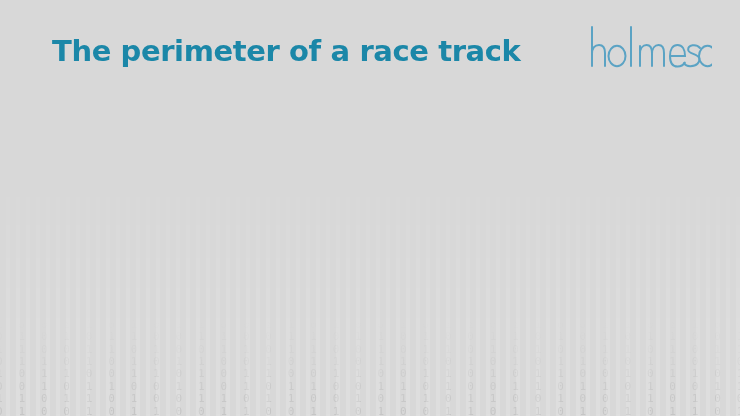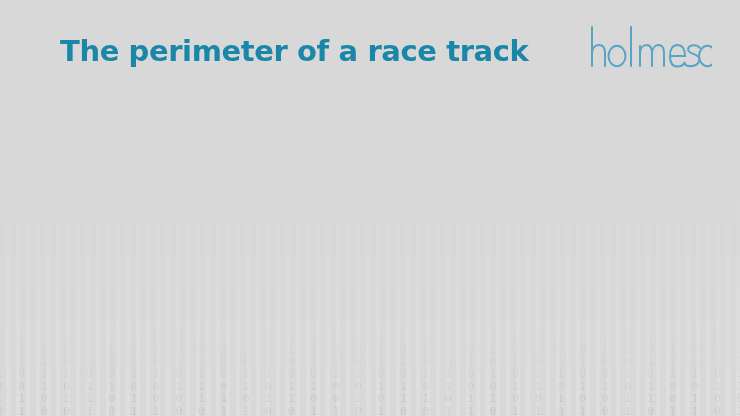--- a/index.html
+++ b/index.html
@@ -75,21 +75,21 @@
     -webkit-mask-image: linear-gradient(to bottom,
         rgba(0,0,0,0) 40%, rgba(0,0,0,0.55) 75%, rgba(0,0,0,0.8) 100%);
     mask-image: linear-gradient(to bottom,
         rgba(0,0,0,0) 40%, rgba(0,0,0,0.55) 75%, rgba(0,0,0,0.8) 100%);
     pointer-events: none;
   }
 
   
   #slide-title {
     position: absolute;
-    left: 60px;
+    left: 52px;
     top: 34px;
     z-index: 3;
     margin: 0;
     font-family: "DejaVu Sans", "Liberation Sans", sans-serif;
     font-size: 29px;
     font-weight: bold;
     letter-spacing: -0.4px;
     color: #1b87a8;
     line-height: 34px;
     white-space: nowrap;

